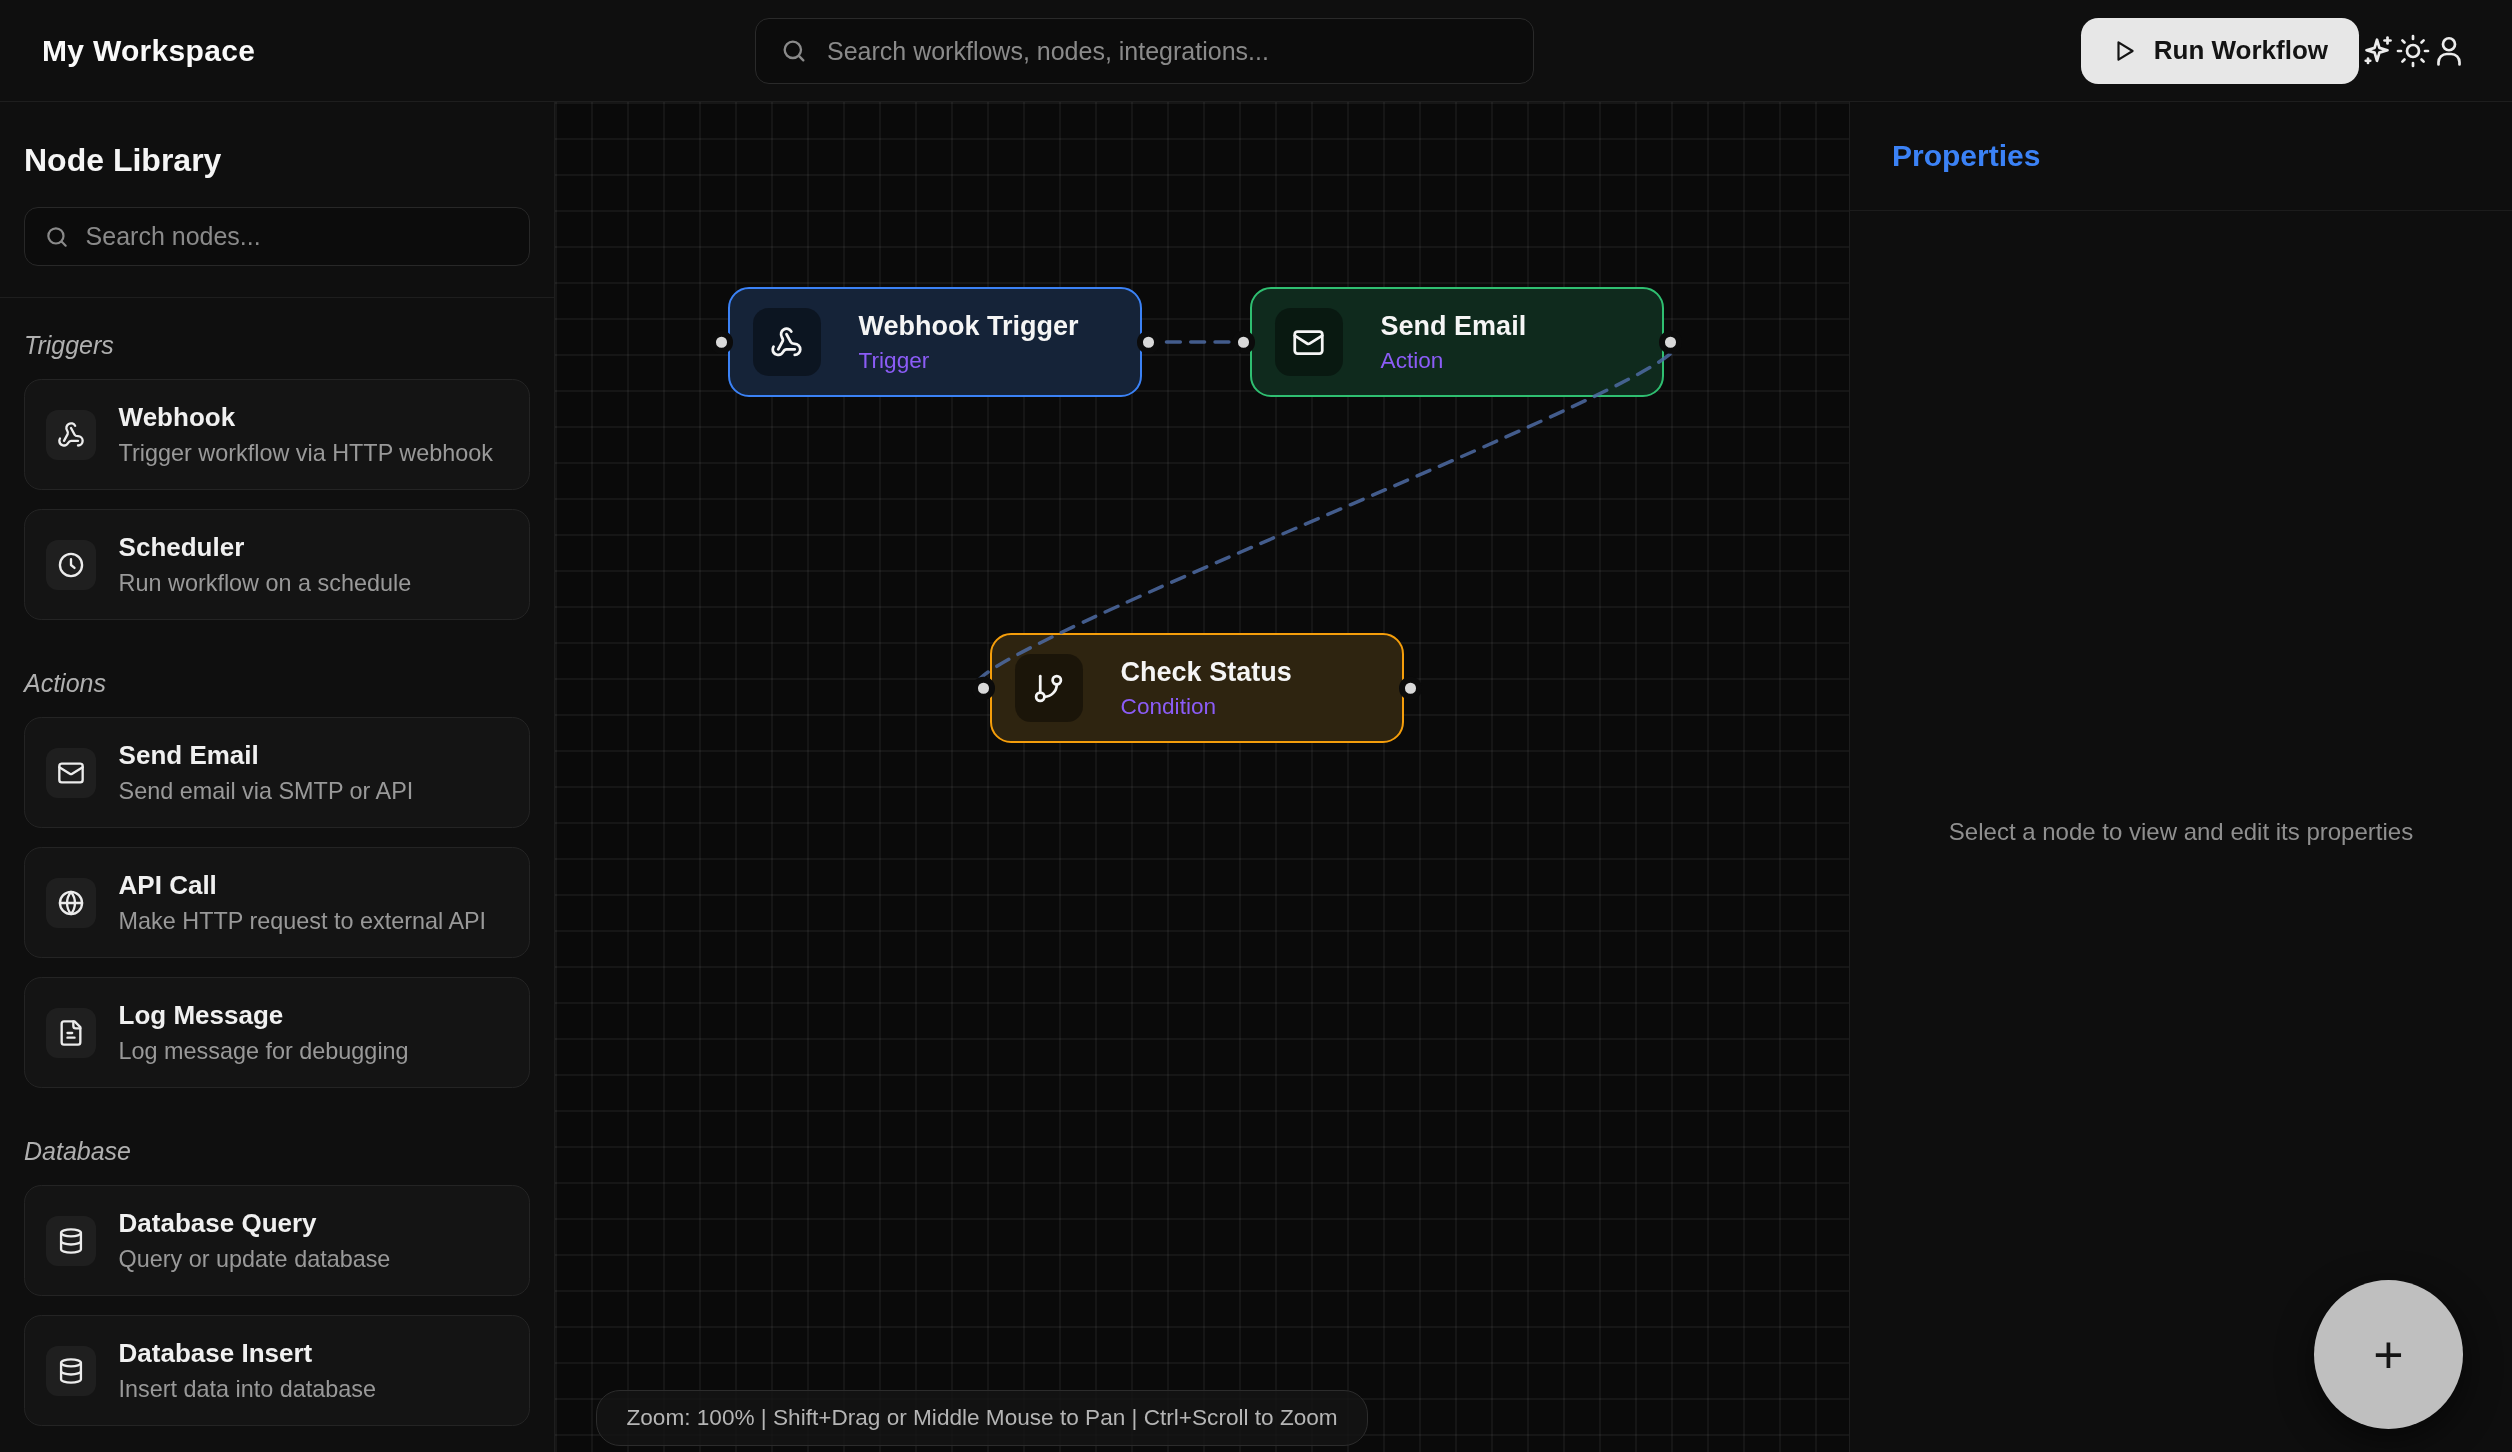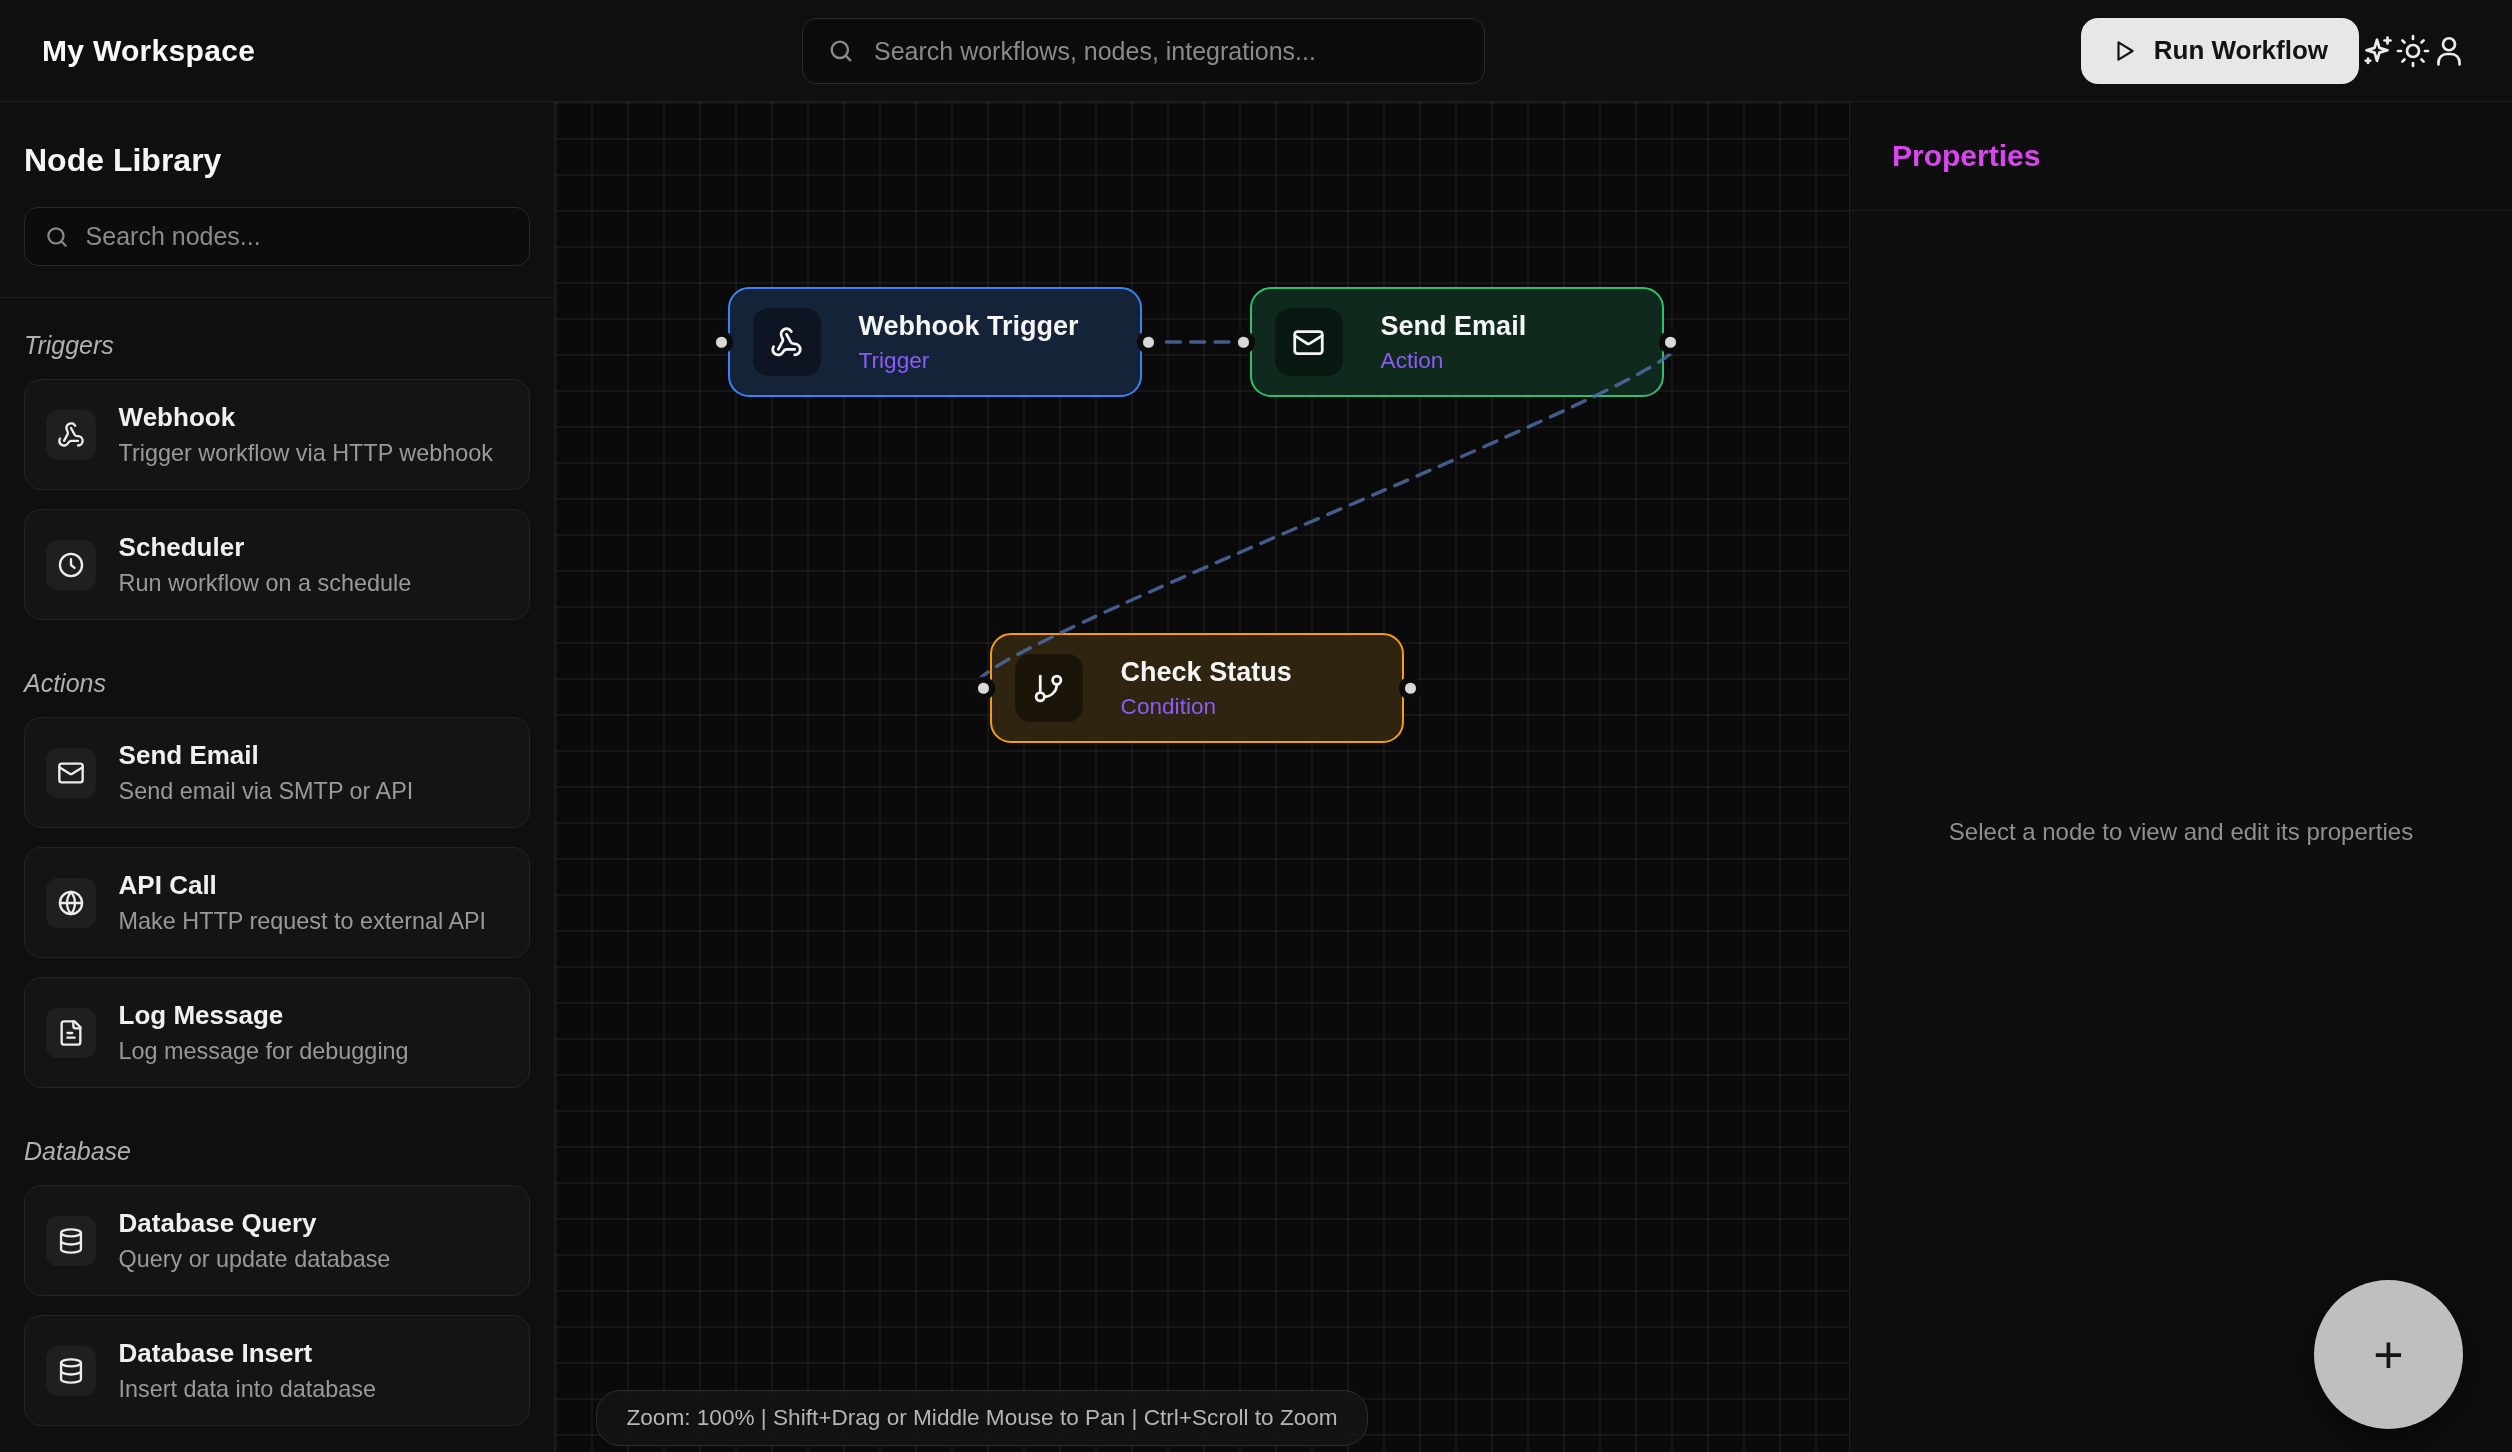--- a/index.html
+++ b/index.html
@@ -5,23 +5,23 @@
   * { margin:0; padding:0; box-sizing:border-box; }
   html,body { width:2512px; height:1452px; overflow:hidden; background:#0a0a0a;
     font-family:"Liberation Sans","DejaVu Sans",sans-serif; color:#f0f0f0; }
   .app { position:relative; width:2512px; height:1452px; }
 
   
   .topbar { position:absolute; top:0; left:0; width:100%; height:102px;
     background:#0f0f0f; border-bottom:1.7px solid #1e1e1e;
     display:flex; align-items:center; padding-left:42px; z-index:10; }
   .workspace-title { font-size:30px; font-weight:700; color:#fafafa; letter-spacing:0.3px; }
-  .topsearch { position:absolute; left:755px; top:18px; width:683px; height:66px;
+  .topsearch { position:absolute; left:755px; top:18px; width:779px; height:66px;
     background:#0c0c0c; border:1.7px solid #2a2a2a; border-radius:14px;
-    display:flex; align-items:center; gap:19px; padding:0 24px;margin-left:47px; }
+    display:flex; align-items:center; gap:19px; padding:0 24px; }
   .topsearch svg { flex:0 0 auto; color:#8a8a8a; }
   .topsearch input { flex:1; background:transparent; border:none; outline:none;
     font-family:inherit; font-size:25px; color:#e5e5e5; }
   .topsearch input::placeholder { color:#8a8a8a; }
   .top-actions { margin-left:auto; display:flex; align-items:center; padding-right:45px; }
   .run-btn { height:66px; padding:0 31px; border:none; border-radius:17.3px;
     background:#e7e7e7; color:#141414; font-family:inherit; font-size:26px; font-weight:600;
     display:flex; align-items:center; gap:15.6px; cursor:pointer; }
   .icon-btn { background:none; border:none; color:#ececec; cursor:pointer;
     display:grid; place-items:center; }
@@ -73,21 +73,21 @@
   .port-right { right:-20px; top:50%; transform:translateY(-50%); }
   .status-pill { position:absolute; left:41px; bottom:6px; height:56px; padding:0 29.5px;
     background:rgba(20,20,20,.85); border:1.7px solid #2c2c2c; border-radius:24px;
     display:flex; align-items:center; font-size:22.6px; color:#b5b5b5; z-index:4; }
 
   
   .props { position:absolute; right:0; top:102px; width:663px; height:1350px;
     background:#0e0e0e; border-left:1.7px solid #1e1e1e; }
   .props-header { height:109px; border-bottom:1.7px solid #1c1c1c;
     display:flex; align-items:center; padding:0 42px; }
-  .props-header h2 { font-size:30px; font-weight:700; color:#d946ef; }
+  .props-header h2 { font-size:30px; font-weight:700; color:#3b82f6; }
   .props-body { height:calc(100% - 109px); display:grid; place-items:center; padding:0 35px; }
   .props-empty { font-size:24px; color:#8f8f8f; text-align:center; }
   .fab { position:absolute; right:49px; bottom:22.6px; width:149px; height:149px;
     border-radius:50%; border:none; background:#bfbfbf; color:#141414;
     font-family:inherit; font-size:52px; font-weight:200; line-height:1;
     display:grid; place-items:center; cursor:pointer;
     box-shadow:0 10.4px 35px rgba(0,0,0,.55); z-index:5; }
 </style>
 </head>
 <body>

